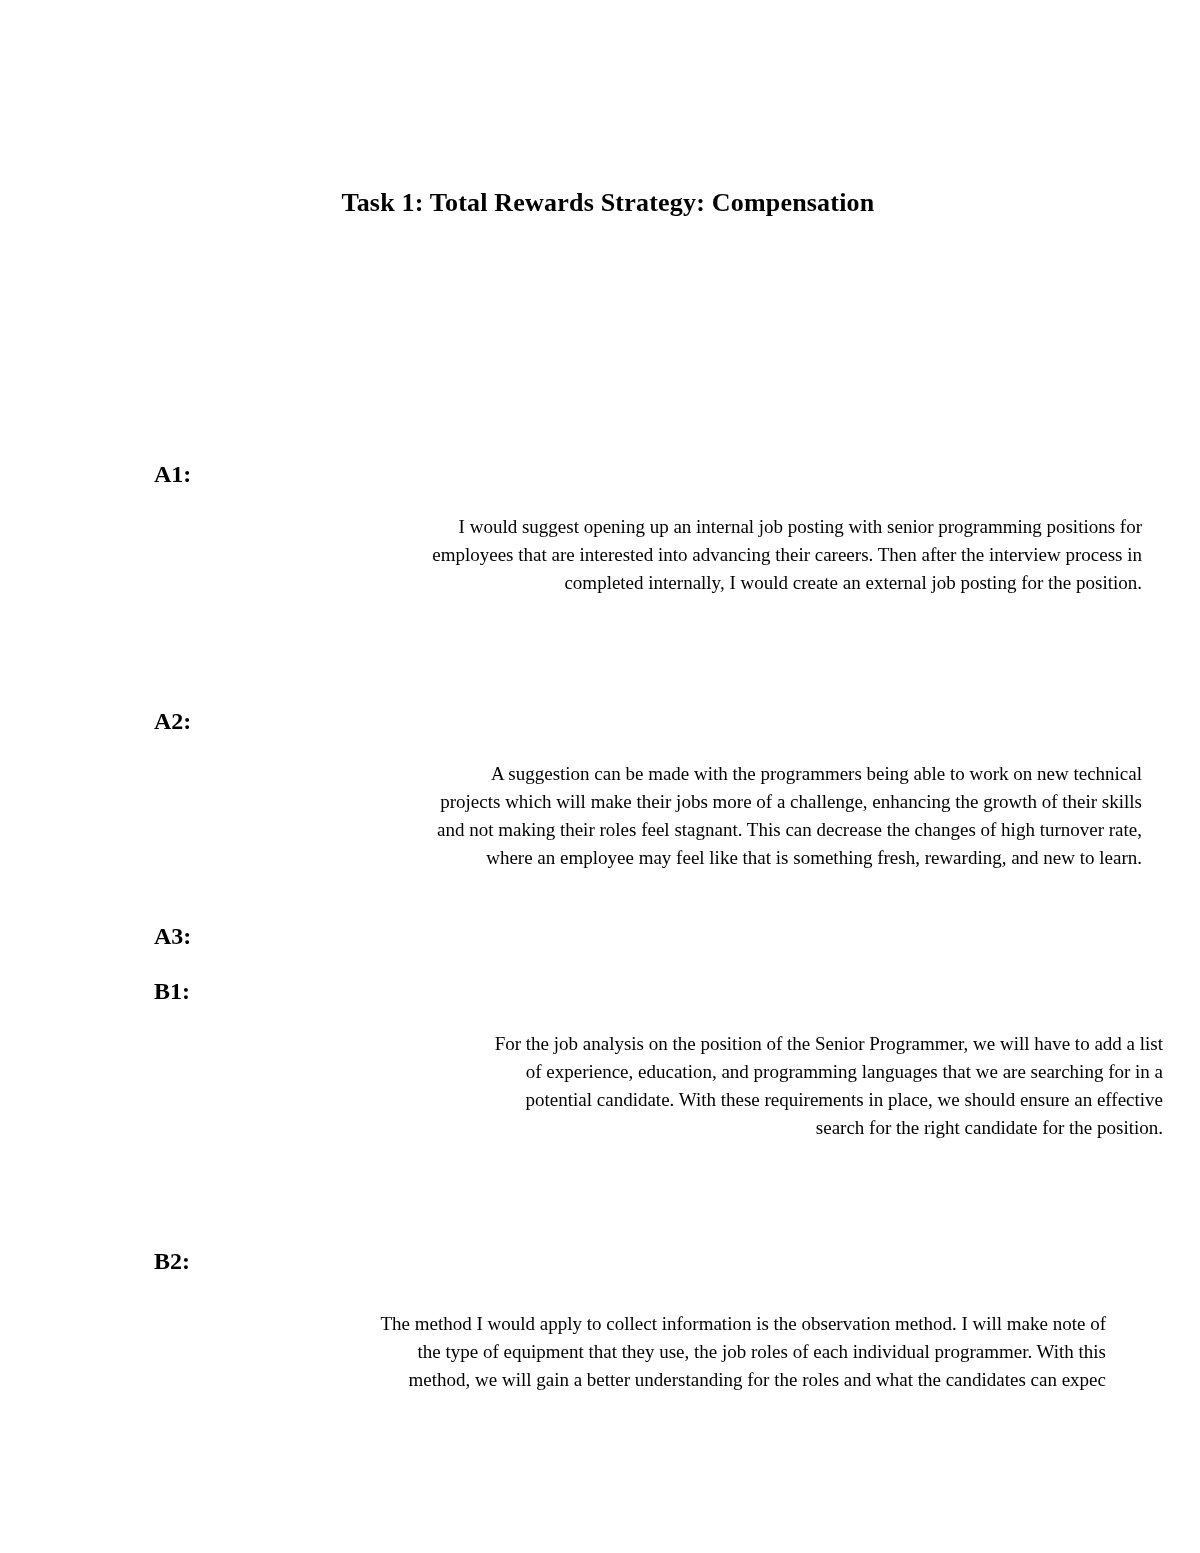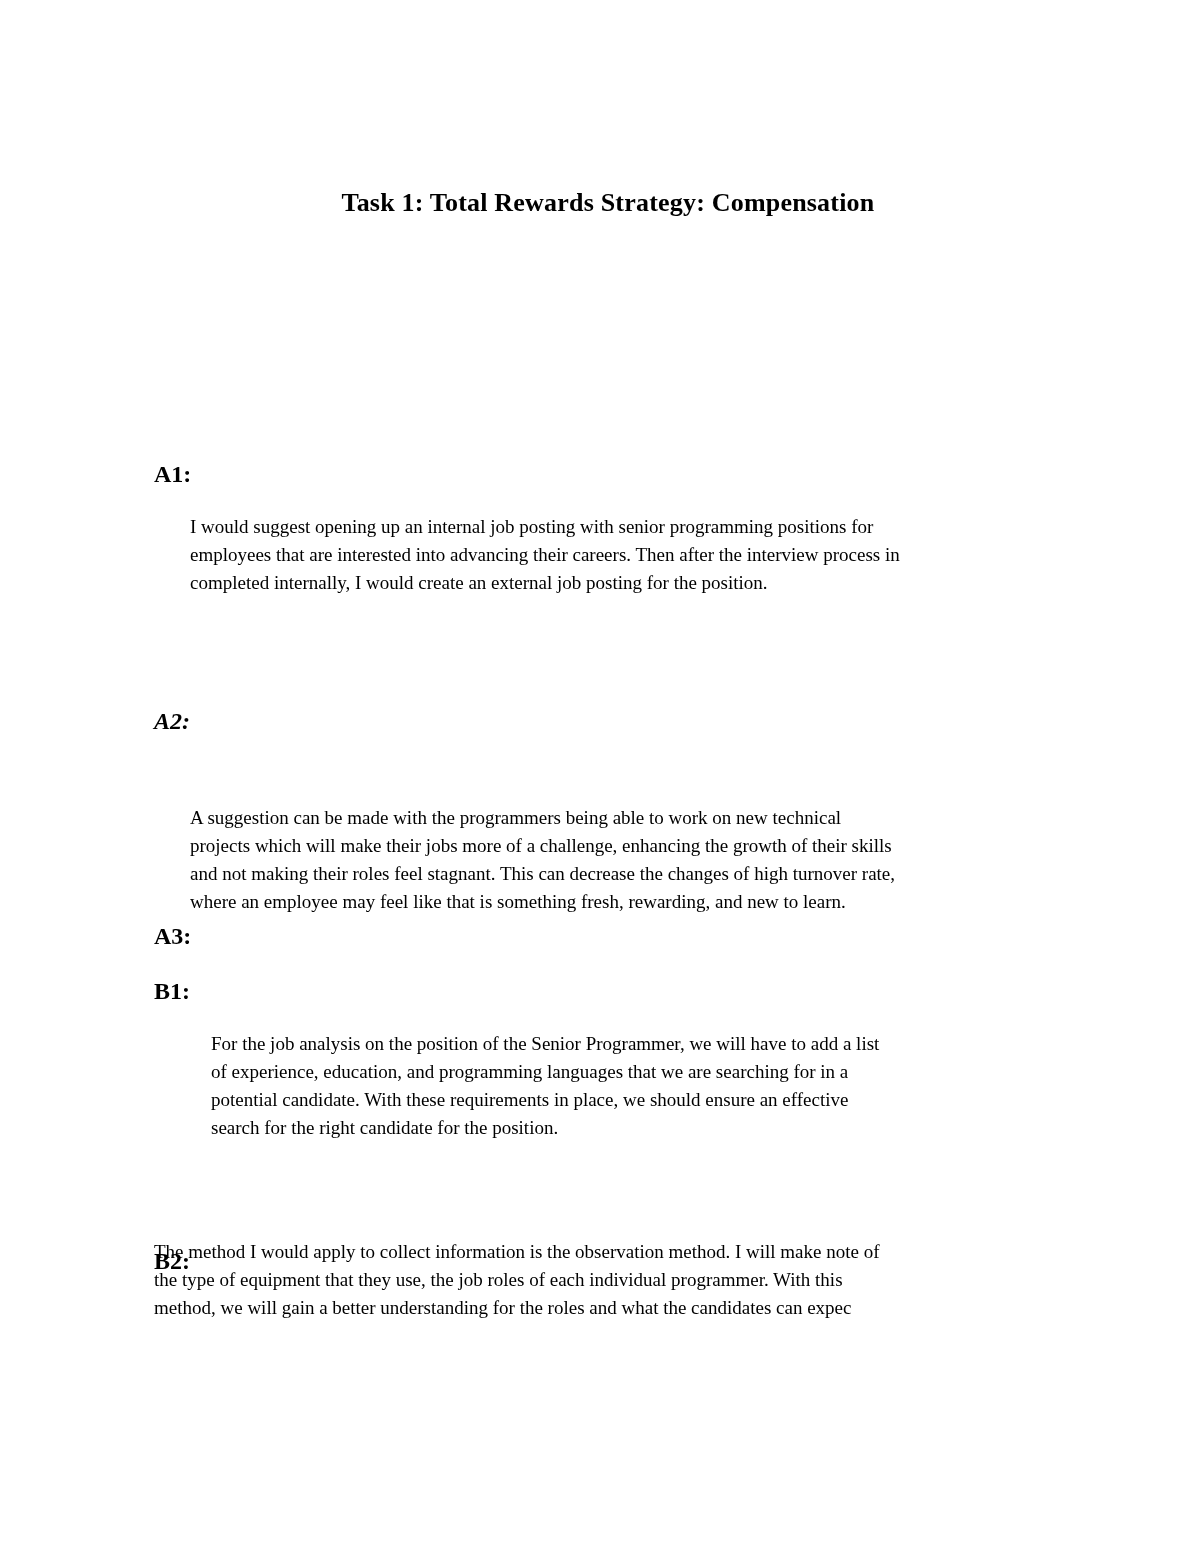--- a/index.html
+++ b/index.html
@@ -30,35 +30,36 @@
     font-size: 19px;
     line-height: 26px;
   }
   .section-heading {
     position: absolute;
     left: 142px;
     font-size: 24px;
     font-weight: bold;
   }
   .h-a1 { top: 449px; }
-  .h-a2 { top: 696px; font-style: italic; }
+  .h-a2 { top: 696px; }
   .h-a3 { top: 911px; }
   .h-b1 { top: 966px; }
   .h-b2 { top: 1236px; font-family: Liberation Serif, serif; }
   .para {
     position: absolute;
     font-size: 19px;
     line-height: 28px;
     white-space: pre-line;
     width: 960px;
+    text-align: right;
   }
   .p-a1 { top: 501px; left: 178px; }
-  .p-a2 { top: 792px; left: 178px; }
+  .p-a2 { top: 748px; left: 178px; }
   .p-b1 { top: 1018px; left: 199px; }
-  .p-b2 { top: 1226px; left: 142px; }
+  .p-b2 { top: 1298px; left: 142px; }
   .bottom-banner-edge {
     position: absolute;
     left: 105px;
     top: 1545px;
     width: 122px;
     height: 8px;
     background: #47aee2;
   }
 </style>
 </head>

